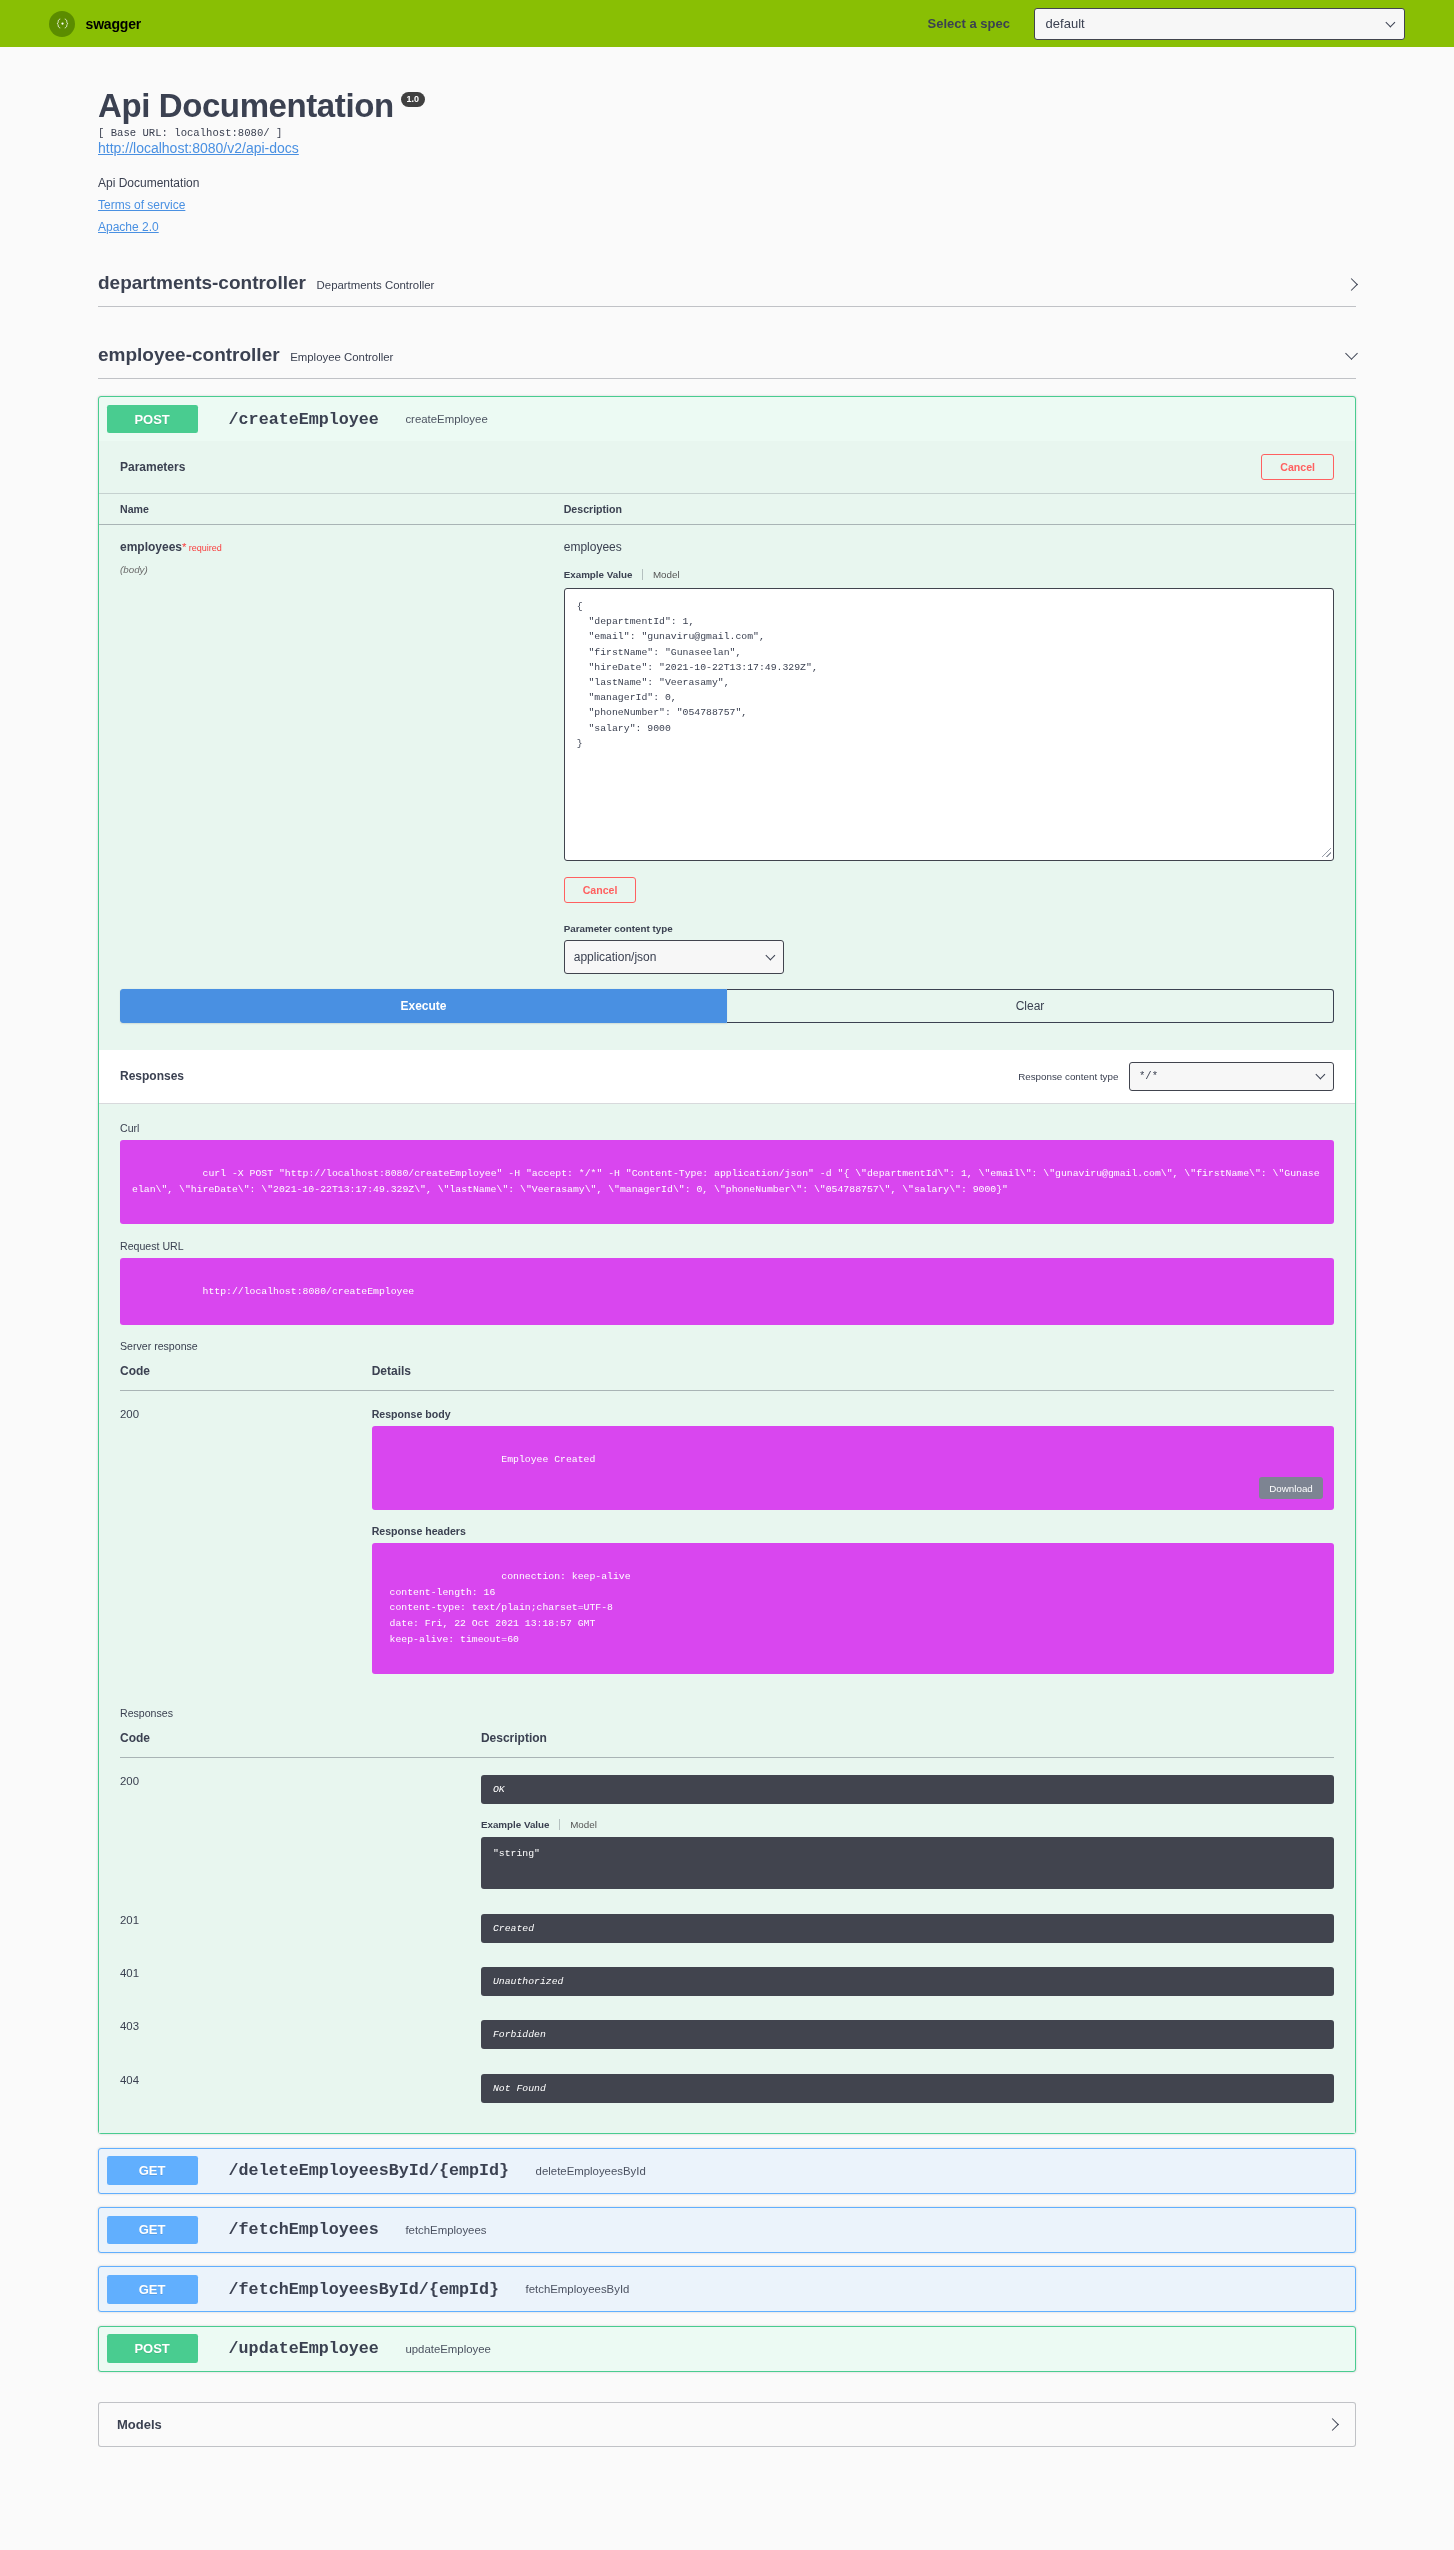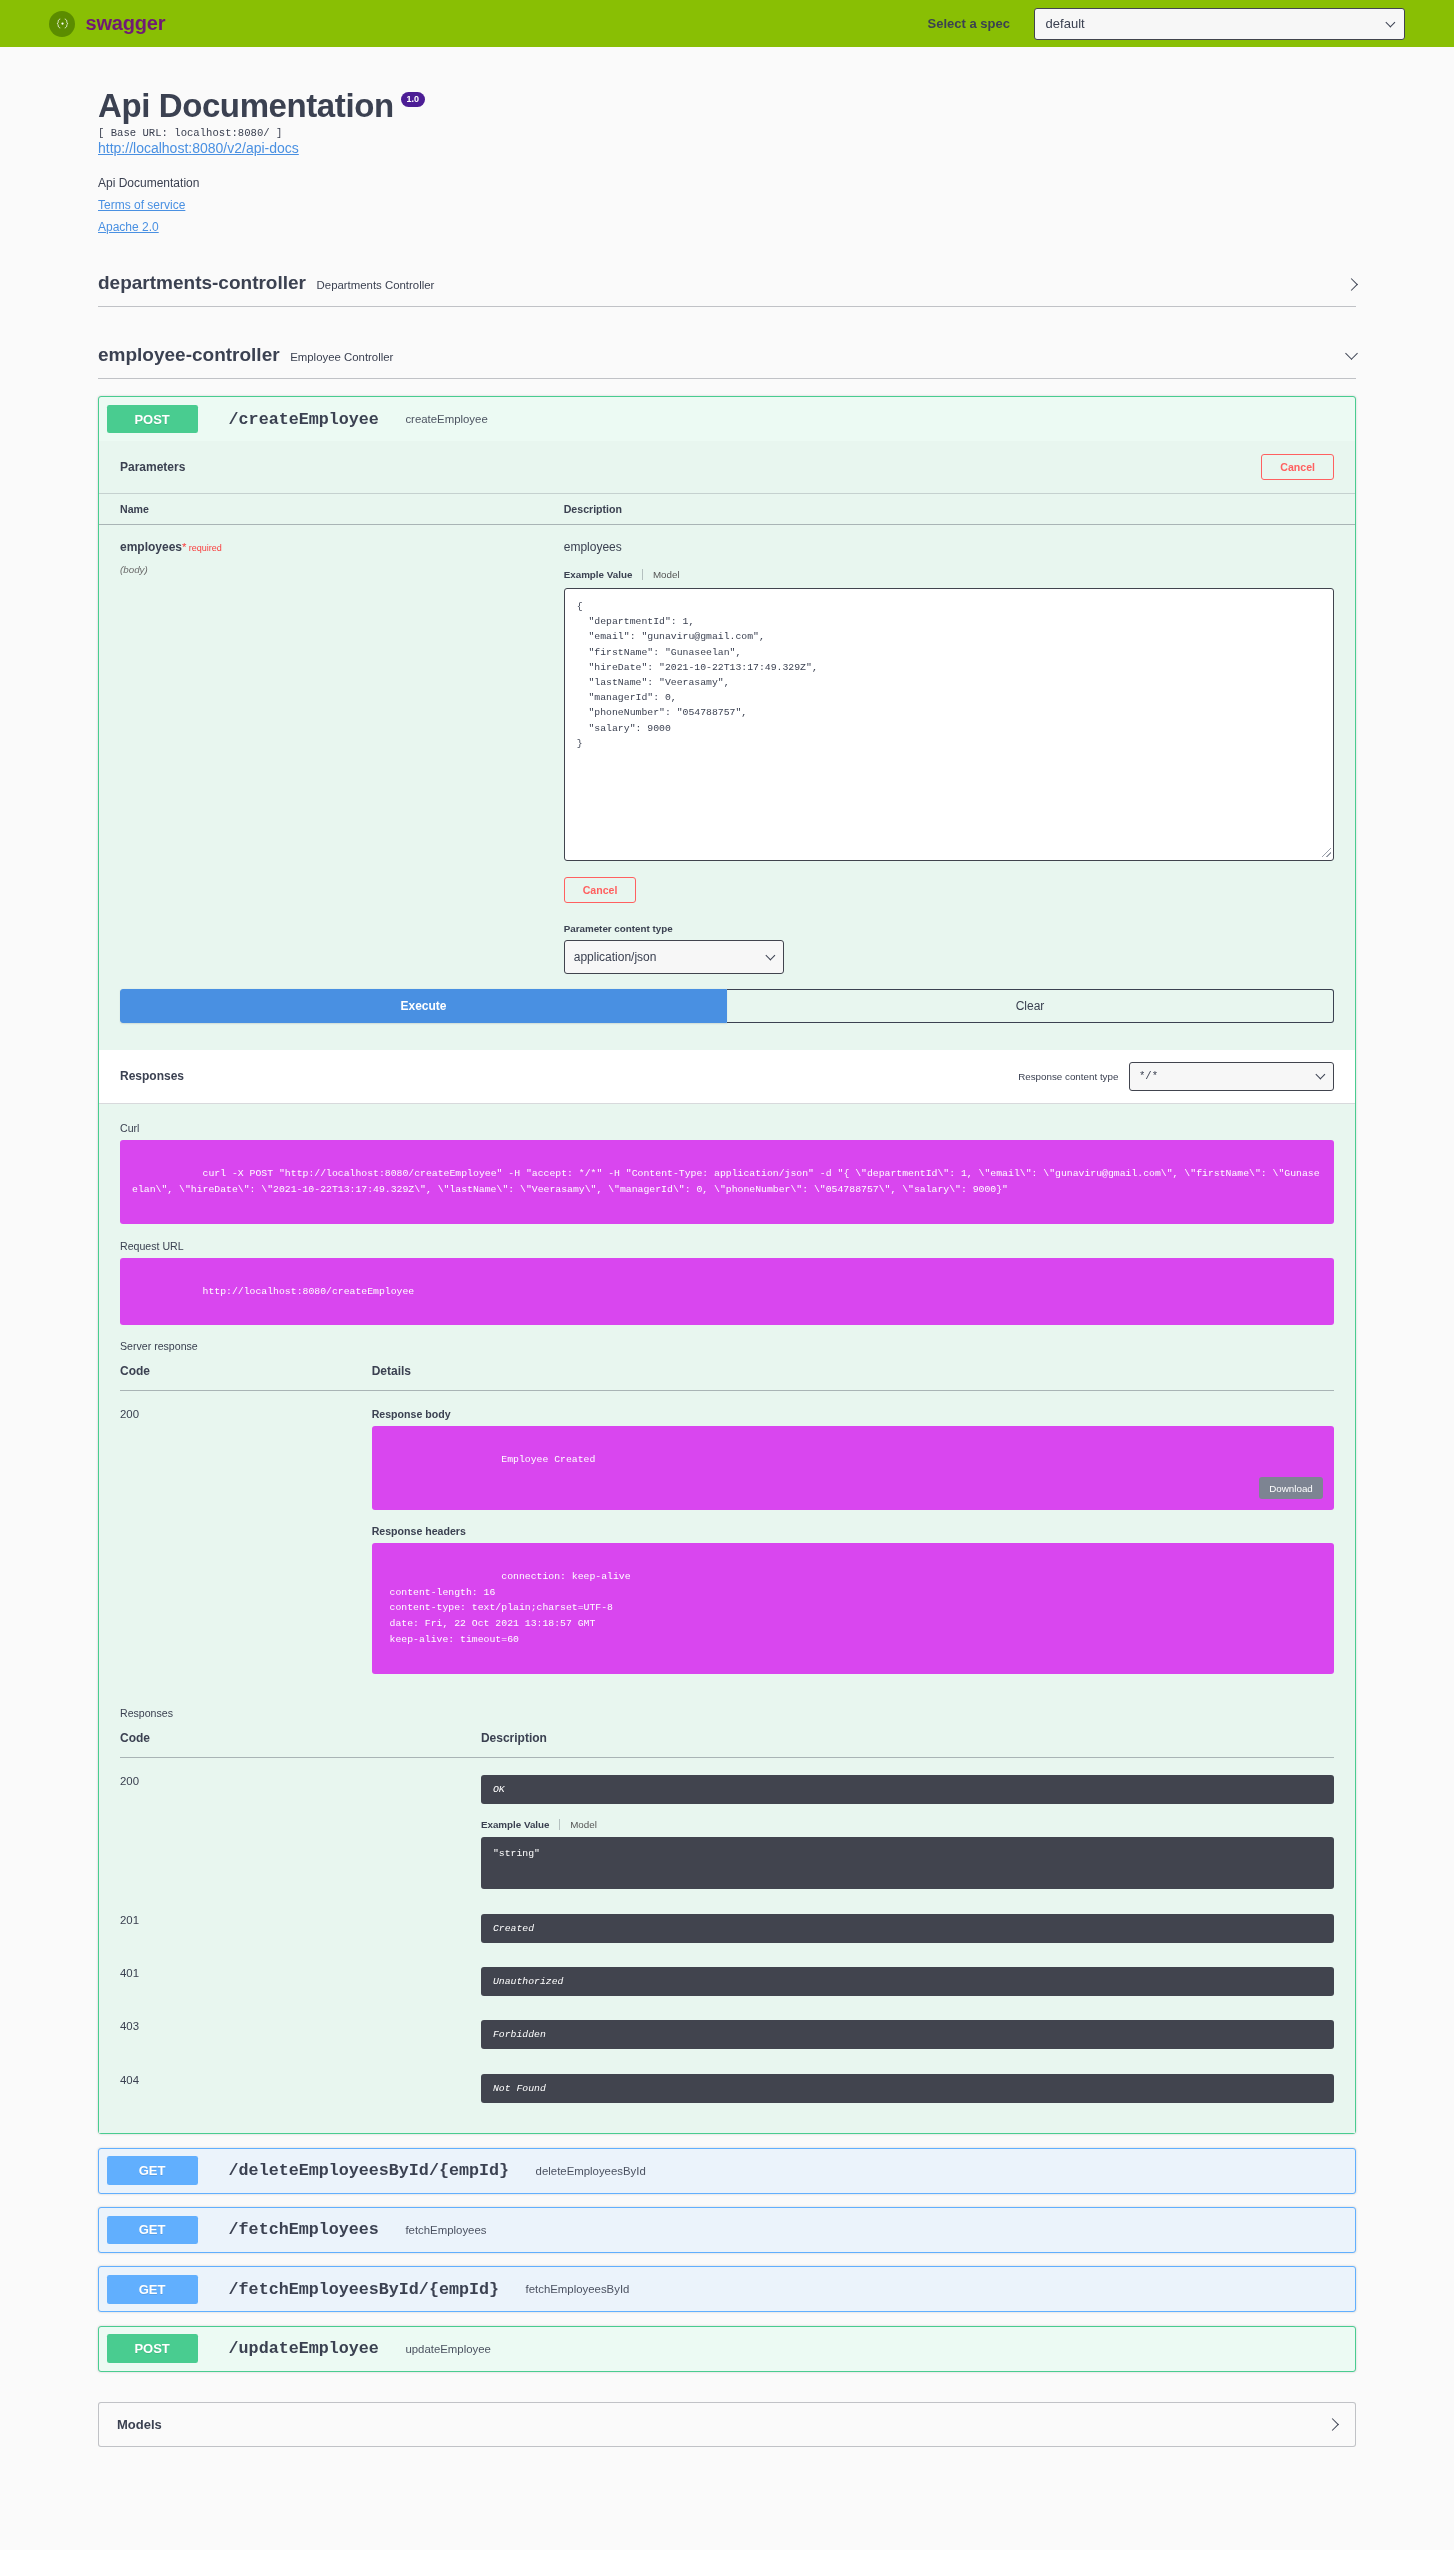--- a/index.html
+++ b/index.html
@@ -20,21 +20,21 @@
     display:flex;
     align-items:center;
     padding:0 49px;
   }
   .logo-wrap { display:flex; align-items:center; gap:10.6px; }
   .logo-mark {
     width:26px; height:26px; border-radius:50%;
     background:#5b8c00;
     display:flex; align-items:center; justify-content:center;
   }
-  .logo-text { color:#701a75; font-size:20px; font-weight:bold; letter-spacing:-0.2px; }
+  .logo-text { color:#000000; font-size:14px; font-weight:bold; letter-spacing:-0.2px; }
   .topbar-right { margin-left:auto; display:flex; align-items:center; gap:24px; }
   .spec-label { color:#3b4151; font-size:13px; font-weight:bold; }
   .spec-select {
     width:371px; height:32px;
     background:#f7f7f7;
     border:1.5px solid #41444e;
     border-radius:3px;
     padding:0 10.6px;
     font-size:13px; color:#3b4151;
     display:flex; align-items:center;
@@ -42,21 +42,21 @@
   }
   .spec-select .caret { margin-left:auto; }
 
   .wrap { max-width:1356px; margin:0 auto; padding:0 49px; }
 
   
   .info { padding-top:42px; }
   .title-row { display:flex; align-items:flex-start; gap:6.8px; }
   .api-title { font-size:33px; font-weight:bold; color:#3b4151; letter-spacing:-0.4px; line-height:1; }
   .version-badge {
-    background:#4c1d95; color:#fff;
+    background:#404040; color:#fff;
     font-size:9px; font-weight:bold;
     padding:2.3px 6px; border-radius:26px;
     margin-top:3px;
   }
   .base-url { font-size:10.6px; color:#3b4151; margin-top:4.5px; }
   .api-docs-link { display:block; margin-top:1.5px; font-size:14px; color:#4990e2; text-decoration:underline; }
   .desc { font-size:12px; color:#3b4151; margin-top:19.7px; }
   .info-link { display:block; margin-top:8.3px; font-size:12px; color:#4990e2; text-decoration:underline; }
 
   

